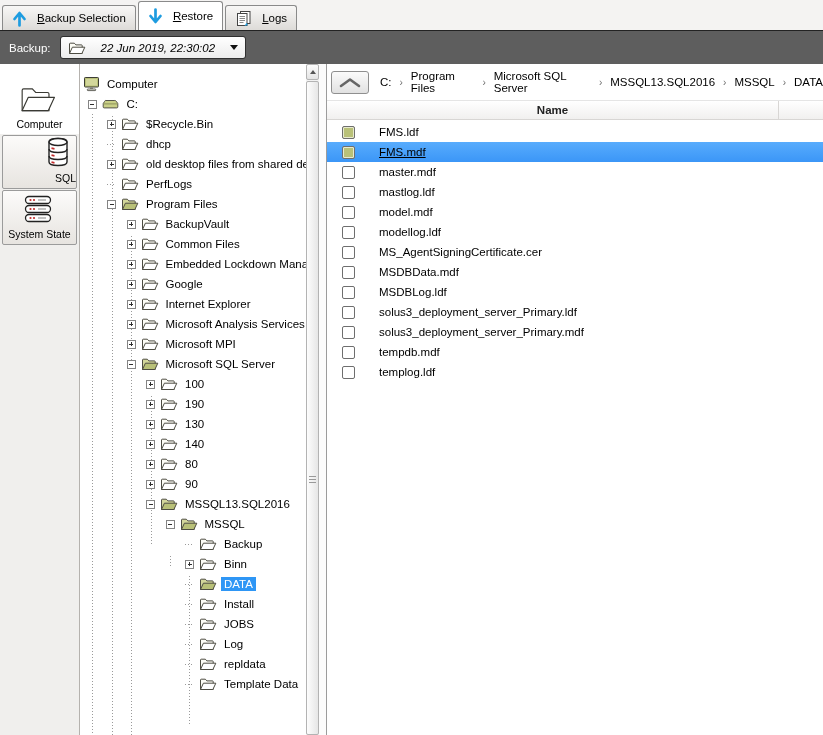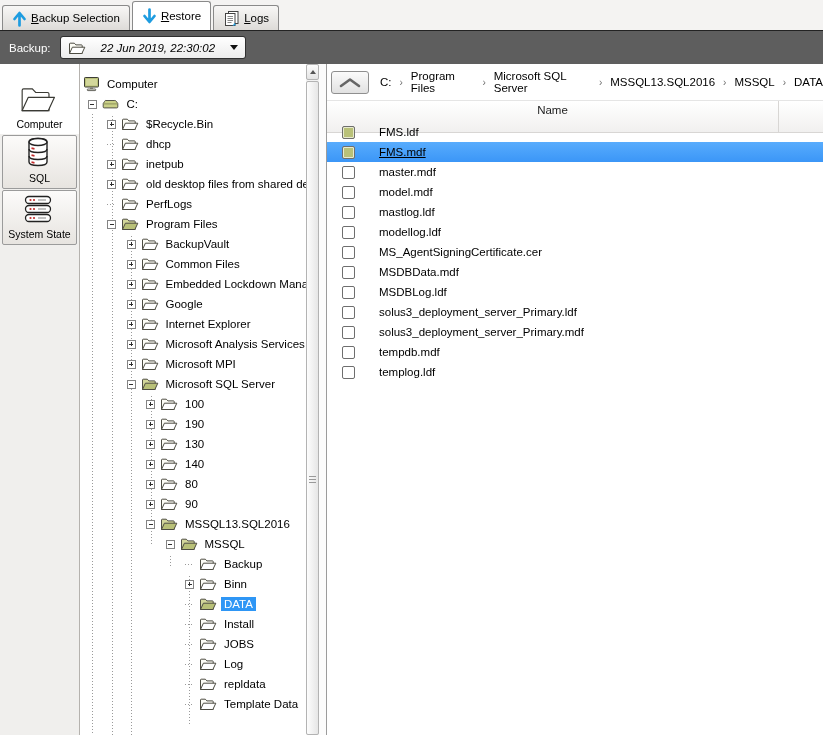--- a/index.html
+++ b/index.html
@@ -3,21 +3,21 @@
 <meta charset="utf-8">
 <style>
   * { margin:0; padding:0; box-sizing:border-box; }
   html,body { width:823px; height:735px; overflow:hidden; background:#fff;
               font-family:"Liberation Sans", sans-serif; font-size:11.5px; color:#000; }
   .app { position:relative; width:823px; height:735px; background:#fff; }
 
   
   .tabbar { position:absolute; top:0; left:0; right:0; height:30px; background:#f4f3f2;
             display:flex; align-items:flex-end; padding-left:2px; }
-  .tab { height:25px; display:flex; align-items:center; padding:0 9px;
+  .tab { height:25px; display:flex; align-items:center; gap:6px; padding:0 9px;
          background:linear-gradient(#f8f7f6,#dddbd8); border:1px solid #8a8a8a; border-bottom:none;
          border-radius:3px 3px 0 0; margin-right:2px; cursor:default; white-space:nowrap; }
   .tab.active { height:29px; background:#fff; z-index:2; }
   .tab u { text-decoration:underline; }
 
   
   .toolbar { position:absolute; top:30px; left:0; right:0; height:34px; background:#5e5e5e;
              border-top:1px solid #232323; display:flex; align-items:center; padding-left:9px; }
   .toolbar .lbl { color:#fff; }
   .combo { margin-left:9px; width:186px; height:23px; background:linear-gradient(#ffffff,#ececec);
@@ -75,22 +75,22 @@
   
   .file-panel { position:absolute; left:326px; top:0; right:0; height:100%; background:#fff;
                 border-left:1px solid #9c9c9c; }
   .crumbbar { position:relative; height:36px; }
   .up-btn { position:absolute; left:4px; top:7px; width:38px; height:23px;
             background:linear-gradient(#fbfbfb,#e1e1e1); border:1px solid #8f8f8f; border-radius:3px;
             display:flex; align-items:center; justify-content:center; cursor:default; }
   .crumbs { position:absolute; left:53px; top:0; height:100%; display:flex; align-items:center; gap:8px; }
   .crumb { cursor:default; }
   .crumb-sep { color:#6f6f6f; font-size:10px; }
-  .list-header { position:relative; height:33px; background:linear-gradient(#ffffff,#f1f0ef);
-                 border-top:1px solid #e5e5e5; border-bottom:1px solid #d8d6d4; }
+  .list-header { position:relative; height:20px; background:linear-gradient(#ffffff,#f1f0ef);
+                 border-top:1px solid #e5e5e5; border-bottom:1px solid #d8d6d4;font-weight:bold; }
   .col-name { position:absolute; left:0; top:0; width:452px; height:100%; text-align:center;
               line-height:19px; color:#222; border-right:1px solid #d8d6d4; }
   .file-rows { position:absolute; left:0; right:0; top:58px; }
   .file-row { height:20px; display:flex; align-items:center; padding-left:15px; cursor:default; }
   .file-row.selected { background:linear-gradient(#58acfd,#3b96f7);text-decoration:underline; }
   .cb { flex:none; width:13px; height:13px; border:1px solid #6e6e6e; border-radius:2px;
         background:#fff; margin-right:24px; }
   .cb.checked { background:#b9c178; box-shadow:inset 0 0 0 1px #e7ead0; }
 </style>
 </head>
@@ -147,21 +147,21 @@
     <div class="sidebar">
         <div class="side-btn active" style="top: 0px; height: 70px;">
           <span class="ic">
             <svg width="38" height="30" viewBox="0 0 18 14">
     <path d="M1.5 12.5 L1.5 2.9 Q1.5 2.2 2.2 2.2 L6.3 2.2 L7.9 3.9 L13.5 3.9 Q14.2 3.9 14.2 4.6 L14.2 12.5 Z" fill="#ffffff" stroke="#3a3a34" stroke-width="0.55"></path>
     <path d="M1.5 12.5 L4.4 6.2 L16.8 6.2 L13.9 12.5 Z" fill="#ffffff" stroke="#3a3a34" stroke-width="0.55" stroke-linejoin="round"></path>
   </svg>
           </span>
           <span>Computer</span>
         </div>
-        <div class="side-btn" style="top: 71px; height: 54px;">
+        <div class="side-btn" style="top: 71px; height: 54px; align-items: flex-end;">
           <span class="ic">
             <svg width="28" height="32" viewBox="0 0 28 32">
               <path d="M5 6 Q5 2.5 14 2.5 Q23 2.5 23 6 L23 26 Q23 29.5 14 29.5 Q5 29.5 5 26 Z" fill="#fff" stroke="#222" stroke-width="1.4"></path>
               <ellipse cx="14" cy="6" rx="9" ry="3.5" fill="#fff" stroke="#222" stroke-width="1.4"></ellipse>
               <path d="M5 13 Q5 16.5 14 16.5 Q23 16.5 23 13" fill="none" stroke="#222" stroke-width="1.4"></path>
               <path d="M5 20 Q5 23.5 14 23.5 Q23 23.5 23 20" fill="none" stroke="#222" stroke-width="1.4"></path>
               <path d="M7.5 12.2 l3 .6 M7.5 19.2 l3 .6 M7.5 26.2 l3 .6" stroke="#c22e2e" stroke-width="1.7"></path>
             </svg>
           </span>
           <span>SQL</span>
@@ -250,31 +250,20 @@
           </div>
           <div class="tree-row">
             <span class="tsp" style="width:27px"></span>
             <span class="exp plus"></span>
             <span class="ic">
               <svg width="18" height="14" viewBox="0 0 18 14">
     <path d="M1.5 12.5 L1.5 2.9 Q1.5 2.2 2.2 2.2 L6.3 2.2 L7.9 3.9 L13.5 3.9 Q14.2 3.9 14.2 4.6 L14.2 12.5 Z" fill="#fdfdf6" stroke="#4d4c42" stroke-width="1"></path>
     <path d="M1.5 12.5 L4.4 6.2 L16.8 6.2 L13.9 12.5 Z" fill="#ffffff" stroke="#4d4c42" stroke-width="1" stroke-linejoin="round"></path>
   </svg>
             </span>
-            <span class="tlabel">inetpub</span>
-          </div>
-          <div class="tree-row">
-            <span class="tsp" style="width:27px"></span>
-            <span class="exp plus"></span>
-            <span class="ic">
-              <svg width="18" height="14" viewBox="0 0 18 14">
-    <path d="M1.5 12.5 L1.5 2.9 Q1.5 2.2 2.2 2.2 L6.3 2.2 L7.9 3.9 L13.5 3.9 Q14.2 3.9 14.2 4.6 L14.2 12.5 Z" fill="#fdfdf6" stroke="#4d4c42" stroke-width="1"></path>
-    <path d="M1.5 12.5 L4.4 6.2 L16.8 6.2 L13.9 12.5 Z" fill="#ffffff" stroke="#4d4c42" stroke-width="1" stroke-linejoin="round"></path>
-  </svg>
-            </span>
             <span class="tlabel">old desktop files from shared des</span>
           </div>
           <div class="tree-row">
             <span class="tsp" style="width:27px"></span>
             <span class="lead"></span>
             <span class="ic">
               <svg width="18" height="14" viewBox="0 0 18 14">
     <path d="M1.5 12.5 L1.5 2.9 Q1.5 2.2 2.2 2.2 L6.3 2.2 L7.9 3.9 L13.5 3.9 Q14.2 3.9 14.2 4.6 L14.2 12.5 Z" fill="#fdfdf6" stroke="#4d4c42" stroke-width="1"></path>
     <path d="M1.5 12.5 L4.4 6.2 L16.8 6.2 L13.9 12.5 Z" fill="#ffffff" stroke="#4d4c42" stroke-width="1" stroke-linejoin="round"></path>
   </svg>
@@ -601,25 +590,25 @@
           <div class="file-row selected">
             <span class="cb checked"></span>
             <span class="fname">FMS.mdf</span>
           </div>
           <div class="file-row">
             <span class="cb"></span>
             <span class="fname">master.mdf</span>
           </div>
           <div class="file-row">
             <span class="cb"></span>
+            <span class="fname">mastlog.ldf</span>
+          </div>
+          <div class="file-row">
+            <span class="cb"></span>
             <span class="fname">model.mdf</span>
-          </div>
-          <div class="file-row">
-            <span class="cb"></span>
-            <span class="fname">mastlog.ldf</span>
           </div>
           <div class="file-row">
             <span class="cb"></span>
             <span class="fname">modellog.ldf</span>
           </div>
           <div class="file-row">
             <span class="cb"></span>
             <span class="fname">MS_AgentSigningCertificate.cer</span>
           </div>
           <div class="file-row">

